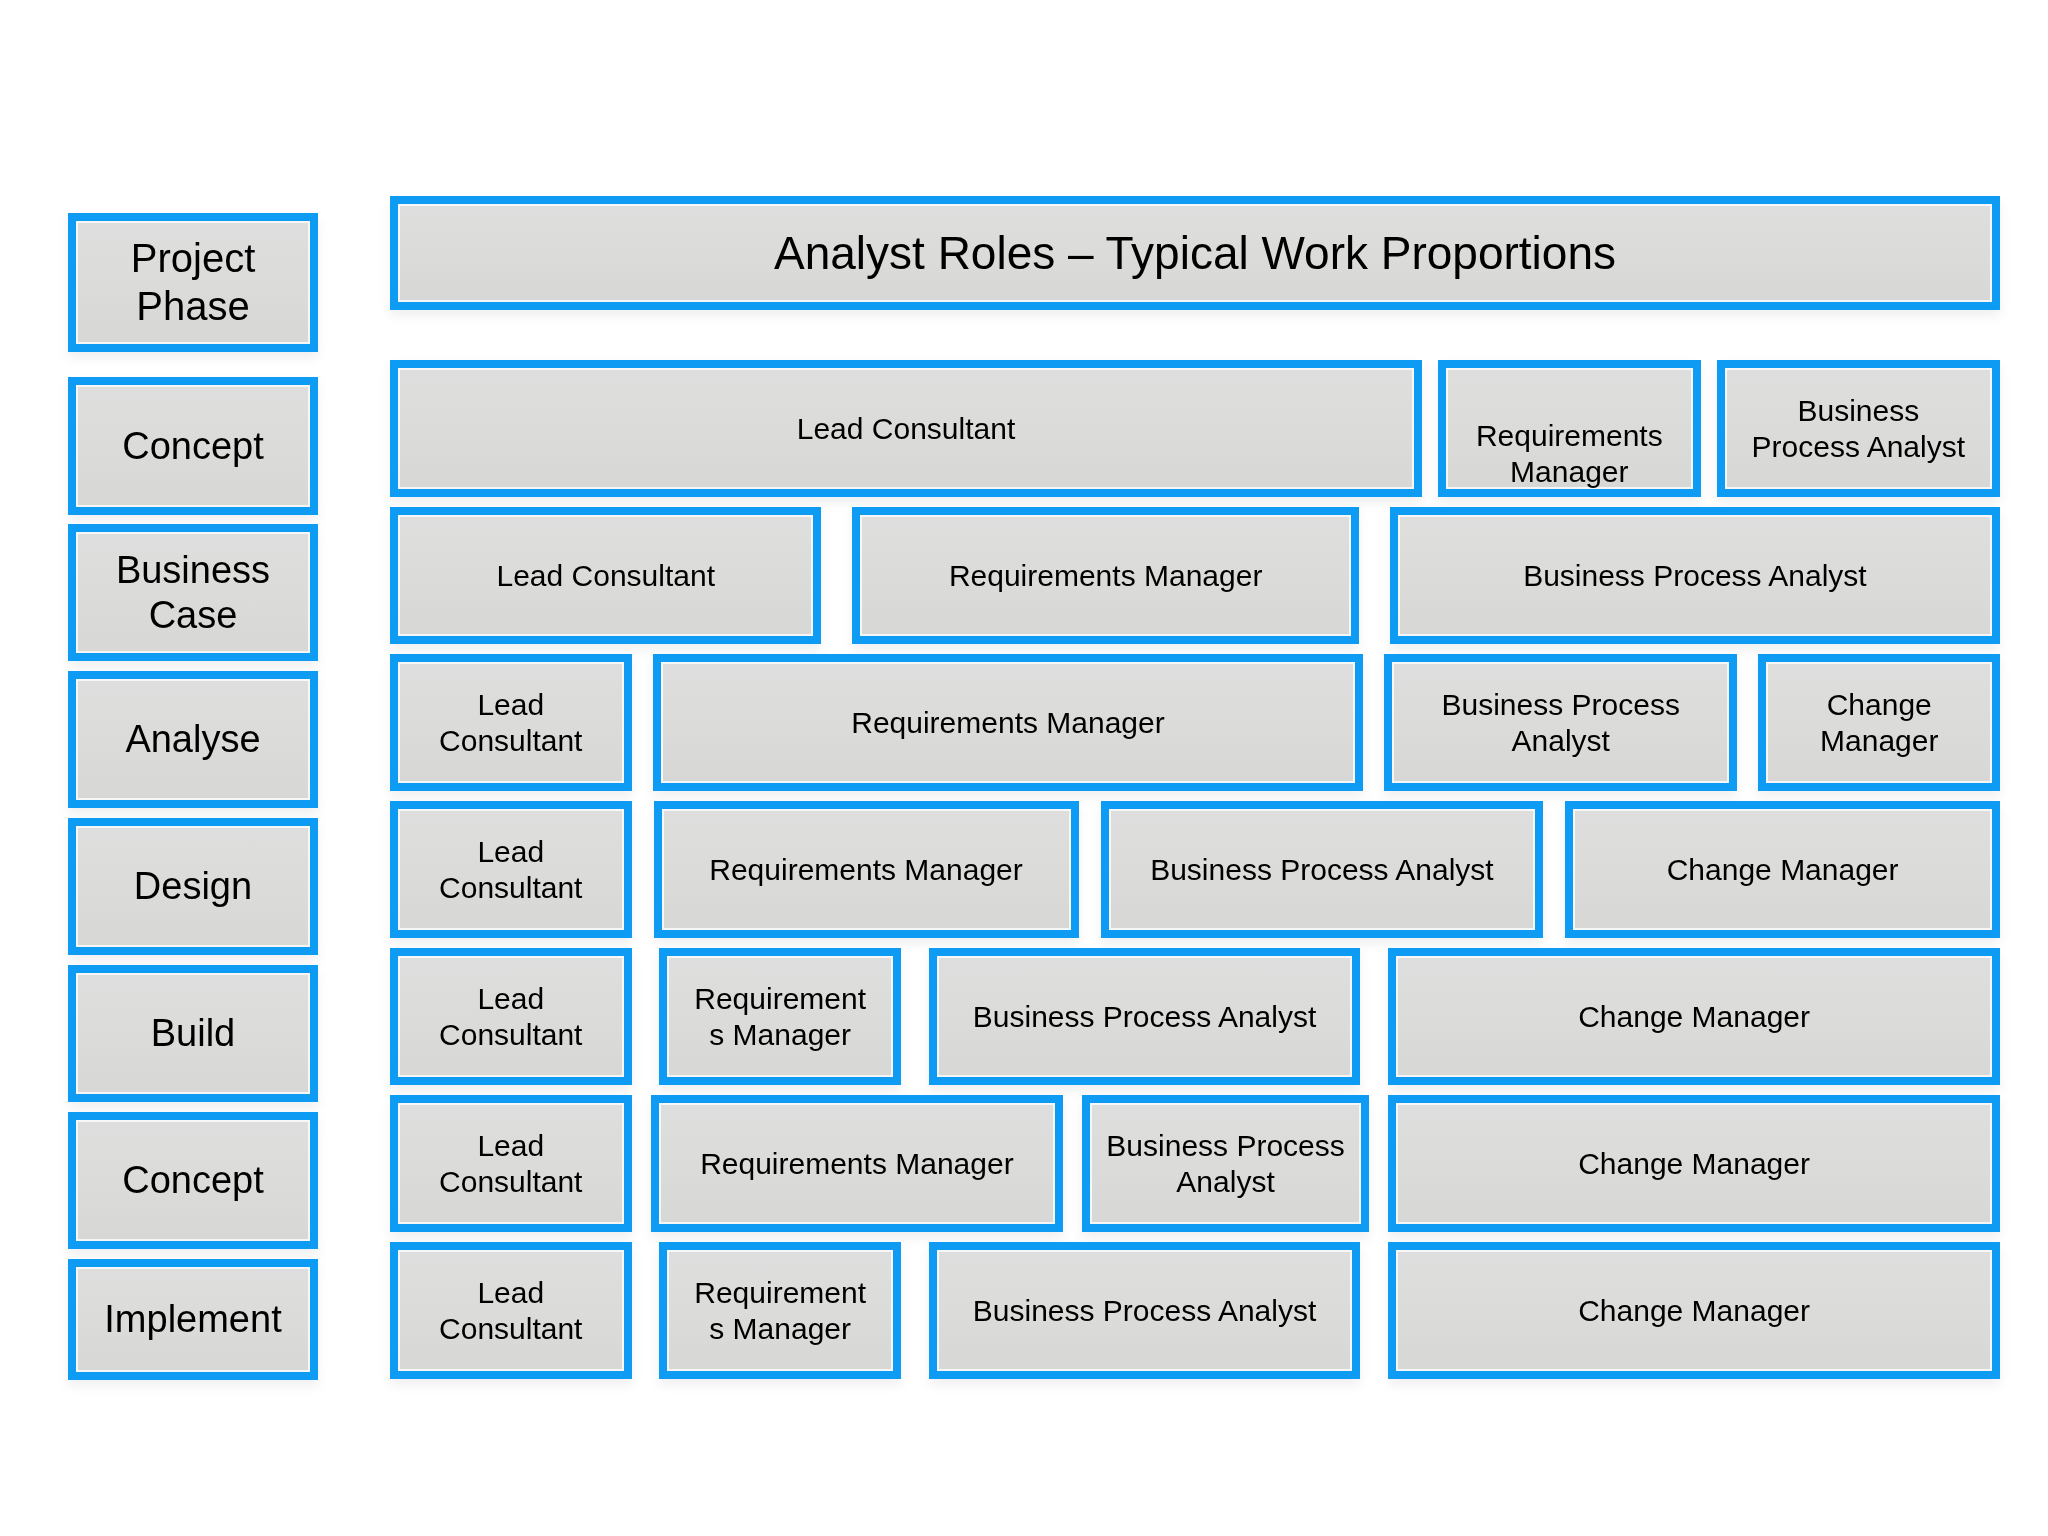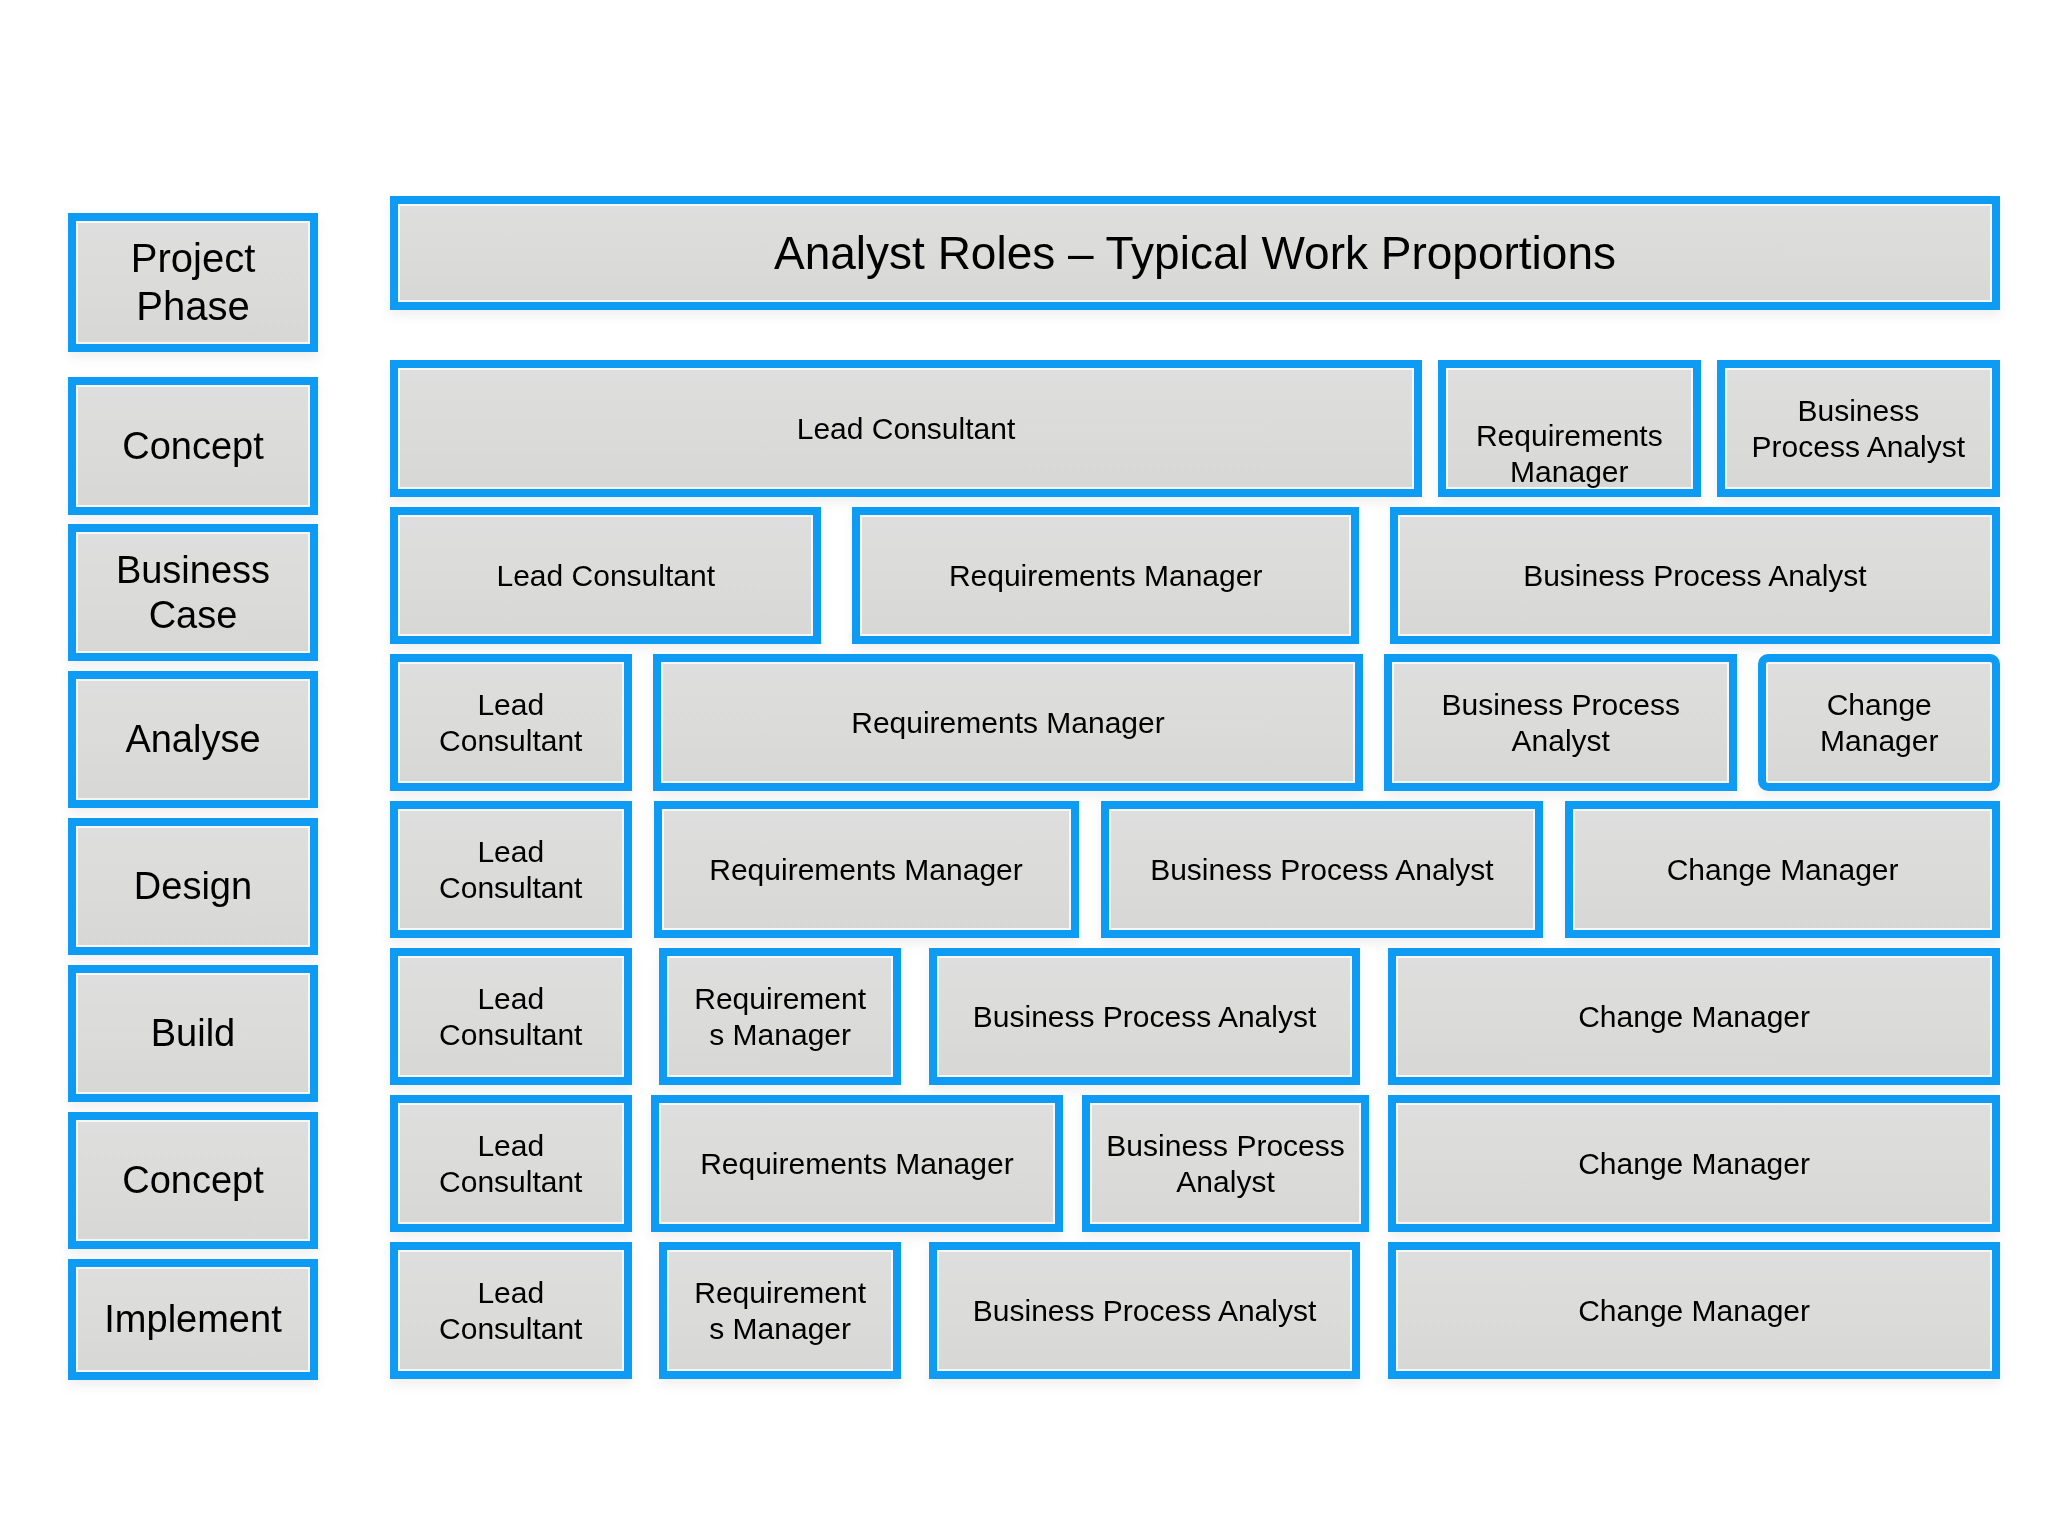--- a/index.html
+++ b/index.html
@@ -118,21 +118,21 @@
       <span>Lead
 Consultant</span>
     </div>
     <div class="cell" style="width: 44.1%;">
       <span>Requirements Manager</span>
     </div>
     <div class="cell" style="width: 21.9%;">
       <span>Business Process
 Analyst</span>
     </div>
-    <div class="cell" style="width: 15%; border-radius: 10px;">
+    <div class="cell" style="width: 15%;">
       <span>Change
 Manager</span>
     </div>
   </div>
 
   <div class="box phase-box" style="top:801px;height:137px">
     <span>Design</span>
   </div>
   <div class="row" style="top:801px;height:137px">
     <div class="cell" style="width: 15%;">

